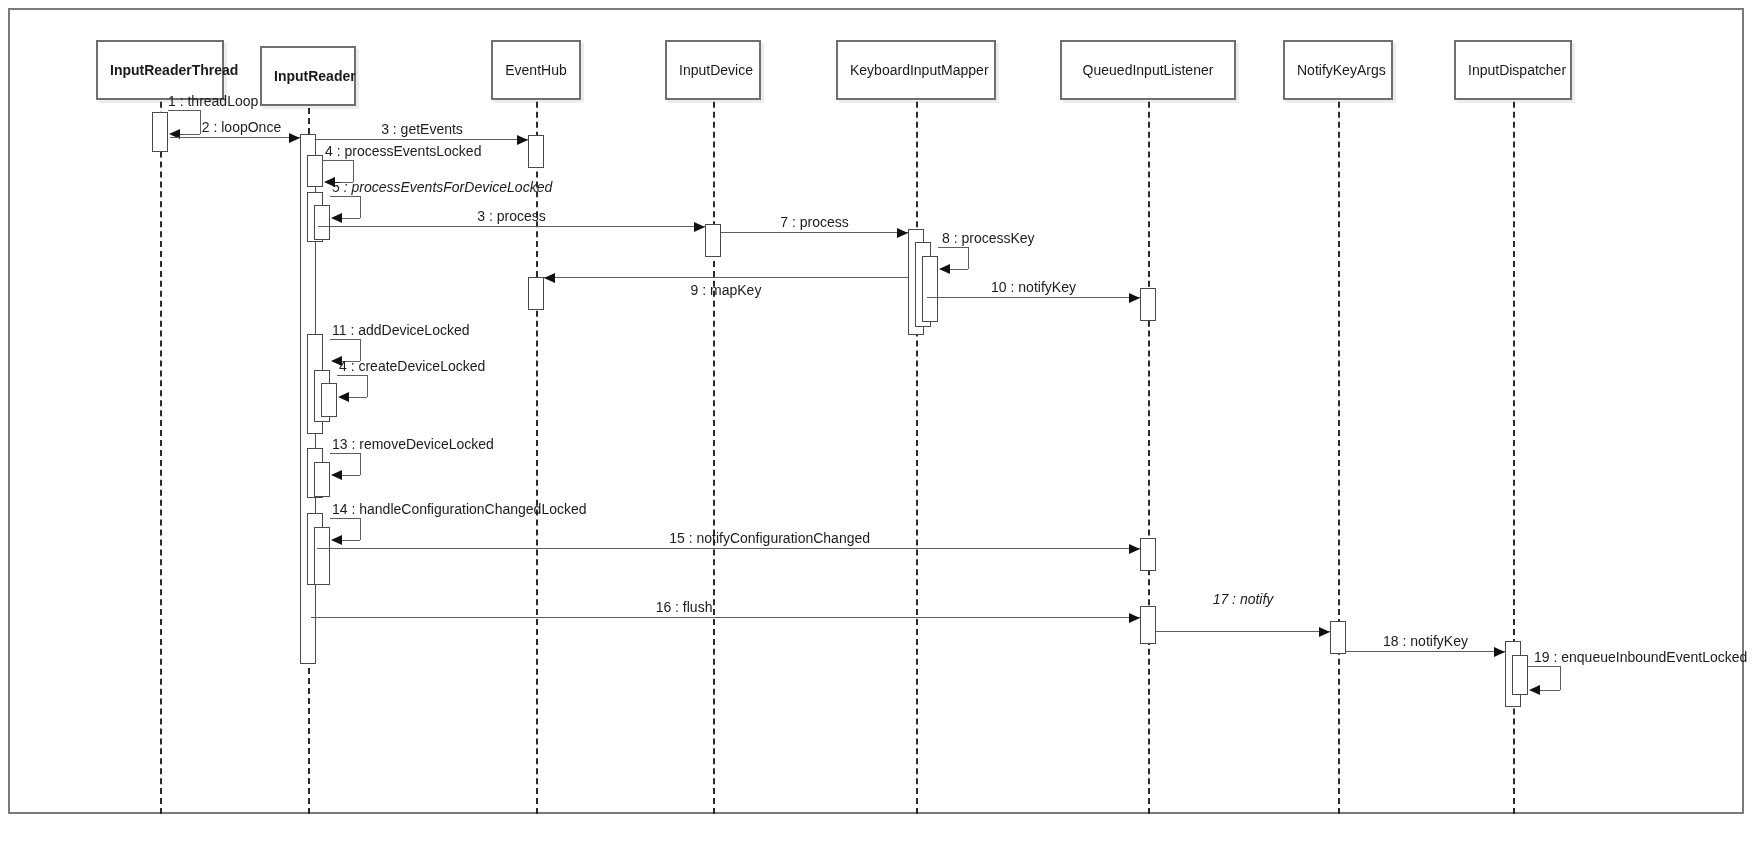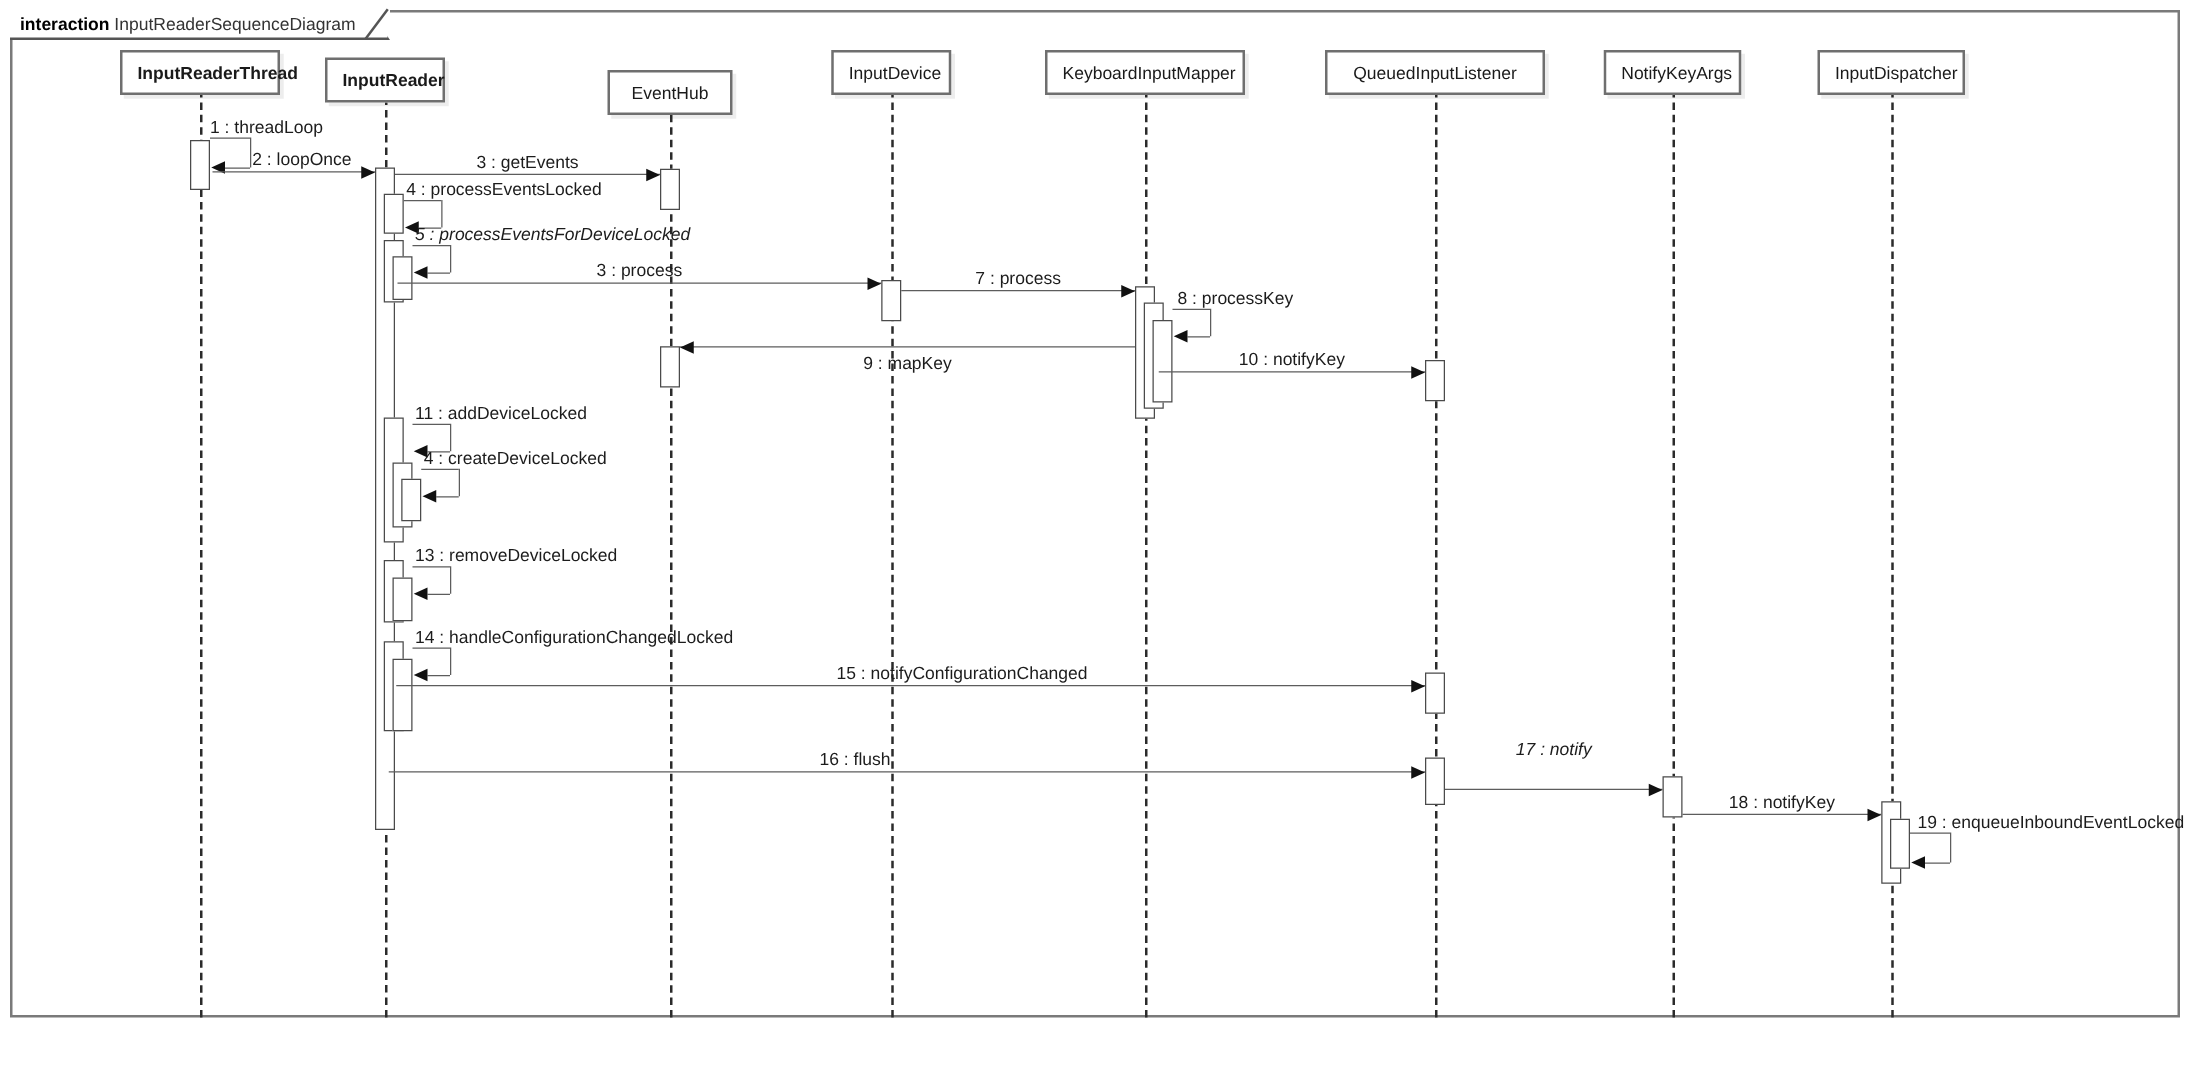--- a/index.html
+++ b/index.html
@@ -64,21 +64,21 @@
     transform-origin: 0 0;
   }
 
   
   .lifeline-head {
     position: absolute;
     transform: translateX(-50%);
     border: 2px solid #6f6f6f;
     background: #ffffff;
     box-sizing: border-box;
-    padding: 8px 12px;
+    padding: 20px 12px;
     text-align: center;
     white-space: nowrap;
     font-size: 14px;
     color: #1a1a1a;
     box-shadow: 3px 3px 0 rgba(0,0,0,0.07);
     z-index: 4;
   }
   .lifeline-head.bold { font-weight: bold; }
   .lifeline-line {
     position: absolute;
@@ -136,32 +136,27 @@
     z-index: 5;
   }
 </style>
 </head>
 <body>
 
 <div id="canvas">
 
   <div class="frame"></div>
 
-  <div class="frame-tab">
-    <span class="kw">interaction</span>
-    <span class="nm">InputReaderSequenceDiagram</span>
-    <span class="frame-tab-corner"></span>
-  <div class="frame-tab-diag" style="left: 303px; top: 0px; width: 30px; transform: rotate(126.87deg);"></div></div>
 
   <div id="layers">
       <div class="lifeline-head bold" style="left: 160px; top: 40px; width: 128px;"><span>InputReaderThread</span></div>
       <div class="lifeline-line" style="left: 160px; top: 72px; height: 742px;"></div>
       <div class="lifeline-head bold" style="left: 308px; top: 46px; width: 96px;"><span>InputReader</span></div>
       <div class="lifeline-line" style="left: 308px; top: 78px; height: 736px;"></div>
-      <div class="lifeline-head" style="left: 536px; top: 56px; width: 100px;"><span>EventHub</span></div>
+      <div class="lifeline-head" style="left: 536px; top: 40px; width: 90px;"><span>EventHub</span></div>
       <div class="lifeline-line" style="left: 536px; top: 72px; height: 742px;"></div>
       <div class="lifeline-head" style="left: 713px; top: 40px; width: 96px;"><span>InputDevice</span></div>
       <div class="lifeline-line" style="left: 713px; top: 72px; height: 742px;"></div>
       <div class="lifeline-head" style="left: 916px; top: 40px; width: 160px;"><span>KeyboardInputMapper</span></div>
       <div class="lifeline-line" style="left: 916px; top: 72px; height: 742px;"></div>
       <div class="lifeline-head" style="left: 1148px; top: 40px; width: 176px;"><span>QueuedInputListener</span></div>
       <div class="lifeline-line" style="left: 1148px; top: 72px; height: 742px;"></div>
       <div class="lifeline-head" style="left: 1338px; top: 40px; width: 110px;"><span>NotifyKeyArgs</span></div>
       <div class="lifeline-line" style="left: 1338px; top: 72px; height: 742px;"></div>
       <div class="lifeline-head" style="left: 1513px; top: 40px; width: 118px;"><span>InputDispatcher</span></div>

